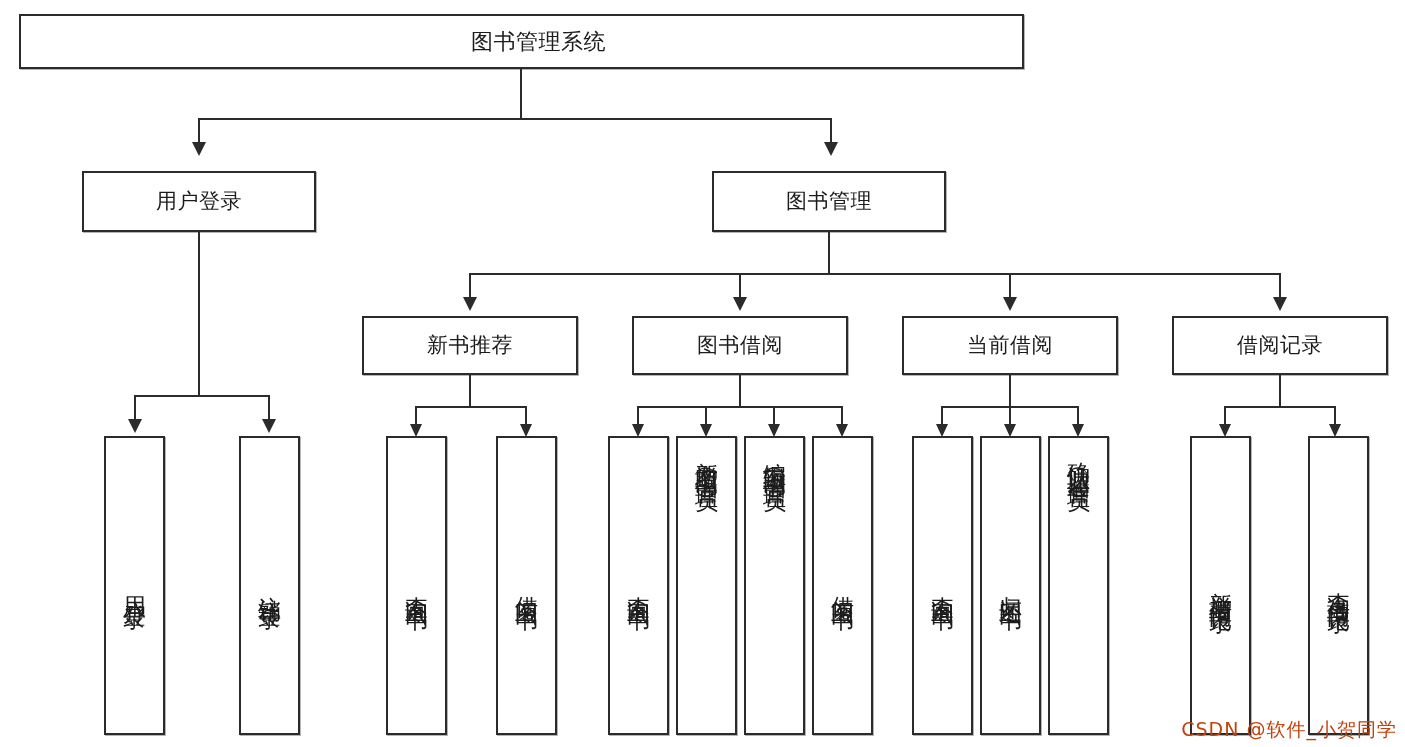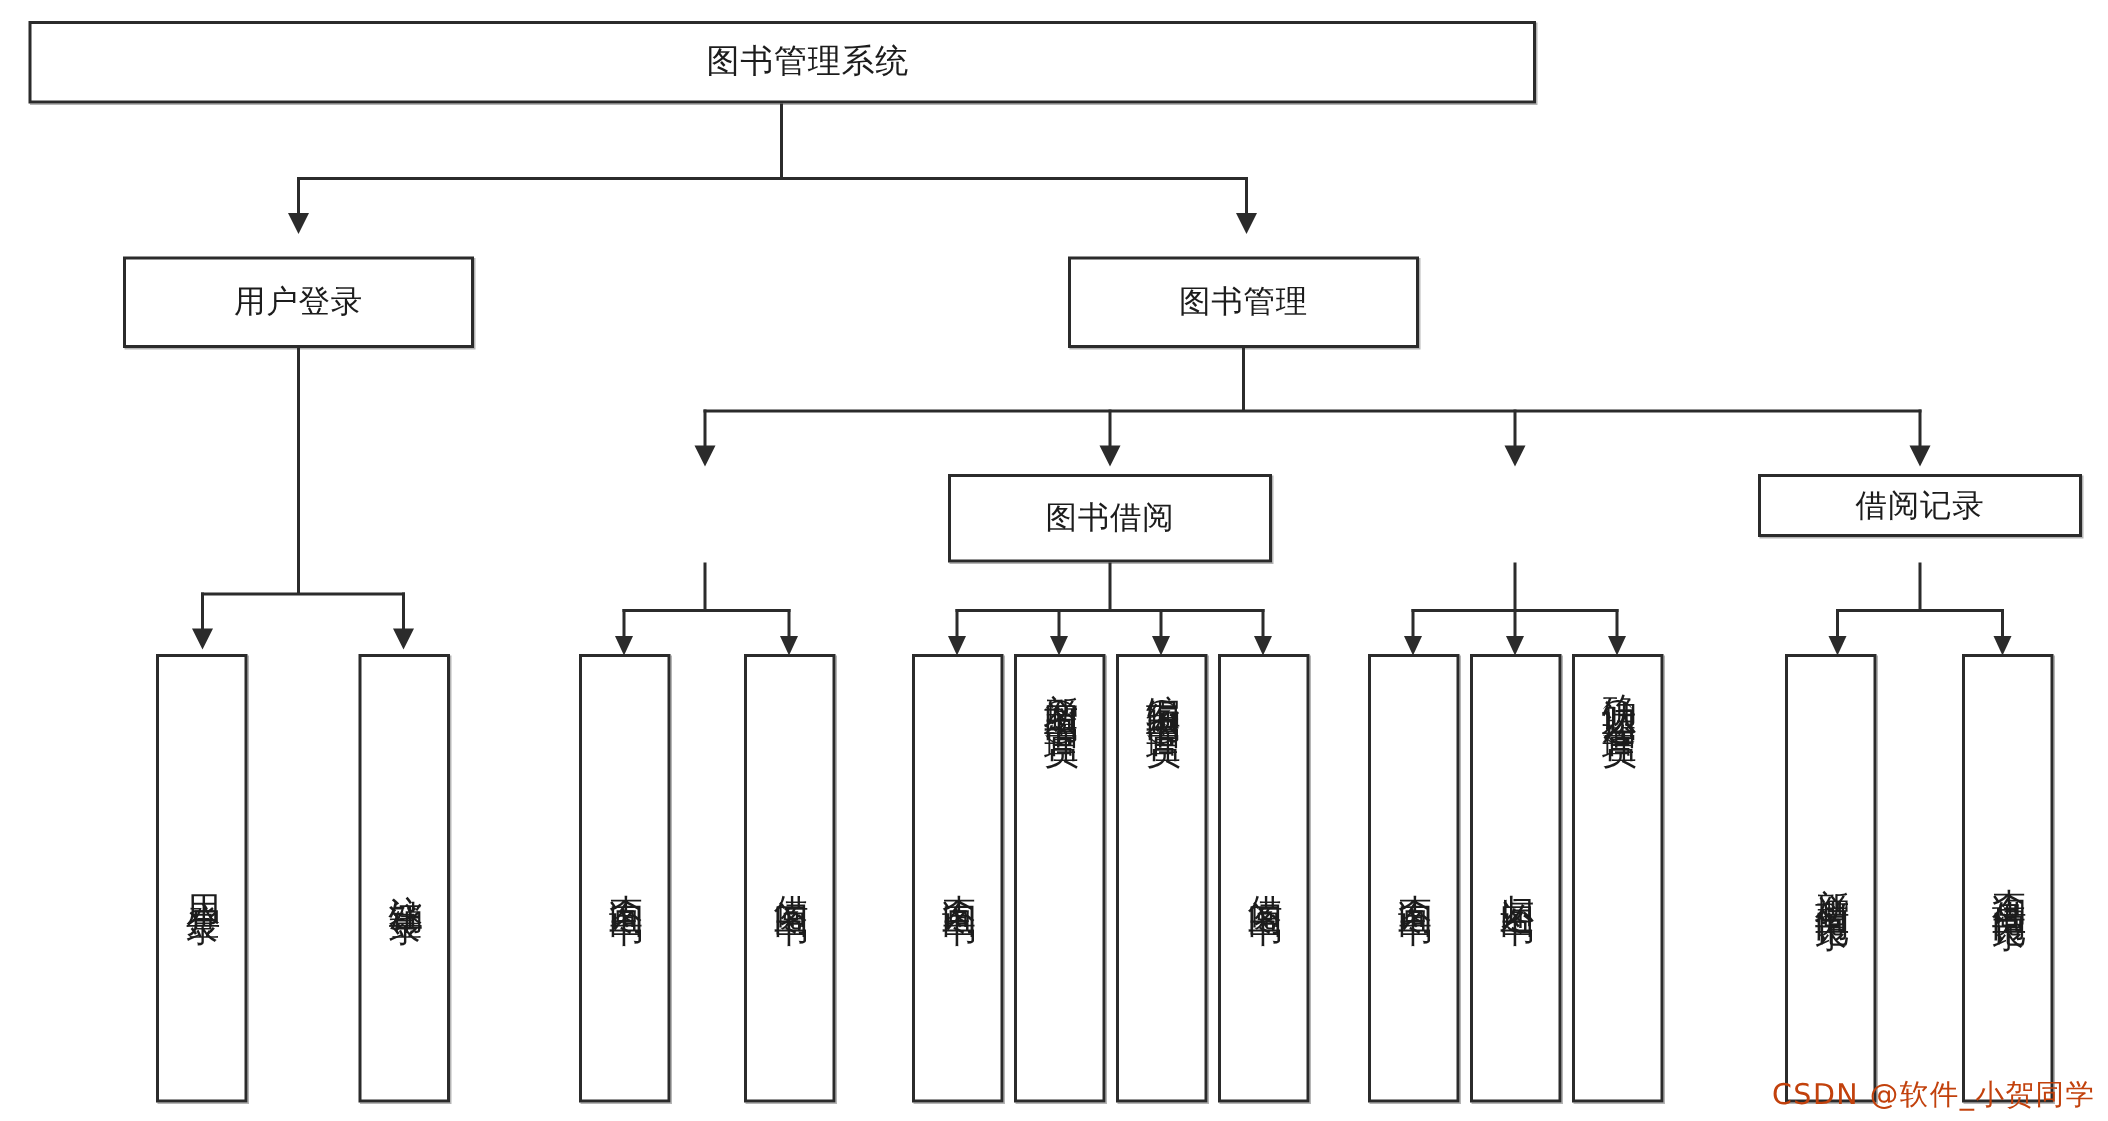--- a/index.html
+++ b/index.html
@@ -121,24 +121,30 @@
   <div class="ln h" style="left:469px;top:273px;width:812px;height:2px;"></div>
   <div class="ln v" style="left:469px;top:273px;width:2px;height:26px;"></div>
   <div class="ln v" style="left:739px;top:273px;width:2px;height:26px;"></div>
   <div class="ln v" style="left:1009px;top:273px;width:2px;height:26px;"></div>
   <div class="ln v" style="left:1279px;top:273px;width:2px;height:26px;"></div>
   <div class="arrow" style="left:463px;top:297px;"></div>
   <div class="arrow" style="left:733px;top:297px;"></div>
   <div class="arrow" style="left:1003px;top:297px;"></div>
   <div class="arrow" style="left:1273px;top:297px;"></div>
 
+  <div class="node horiz" style="left:362px;top:316px;width:216px;height:59px;">
+    <span class="label">新书推荐</span>
+  </div>
   <div class="node horiz" style="left:632px;top:316px;width:216px;height:59px;">
     <span class="label">图书借阅</span>
   </div>
-  <div class="node horiz" style="left:1172px;top:316px;width:216px;height:42px;">
+  <div class="node horiz" style="left:902px;top:316px;width:216px;height:59px;">
+    <span class="label">当前借阅</span>
+  </div>
+  <div class="node horiz" style="left:1172px;top:316px;width:216px;height:59px;">
     <span class="label">借阅记录</span>
   </div>
 
   <div class="ln v" style="left:469px;top:375px;width:2px;height:32px;"></div>
   <div class="ln h" style="left:415px;top:406px;width:112px;height:2px;"></div>
   <div class="ln v" style="left:415px;top:406px;width:2px;height:22px;"></div>
   <div class="ln v" style="left:525px;top:406px;width:2px;height:22px;"></div>
   <div class="arrow slim" style="left:410px;top:424px;"></div>
   <div class="arrow slim" style="left:520px;top:424px;"></div>
 

